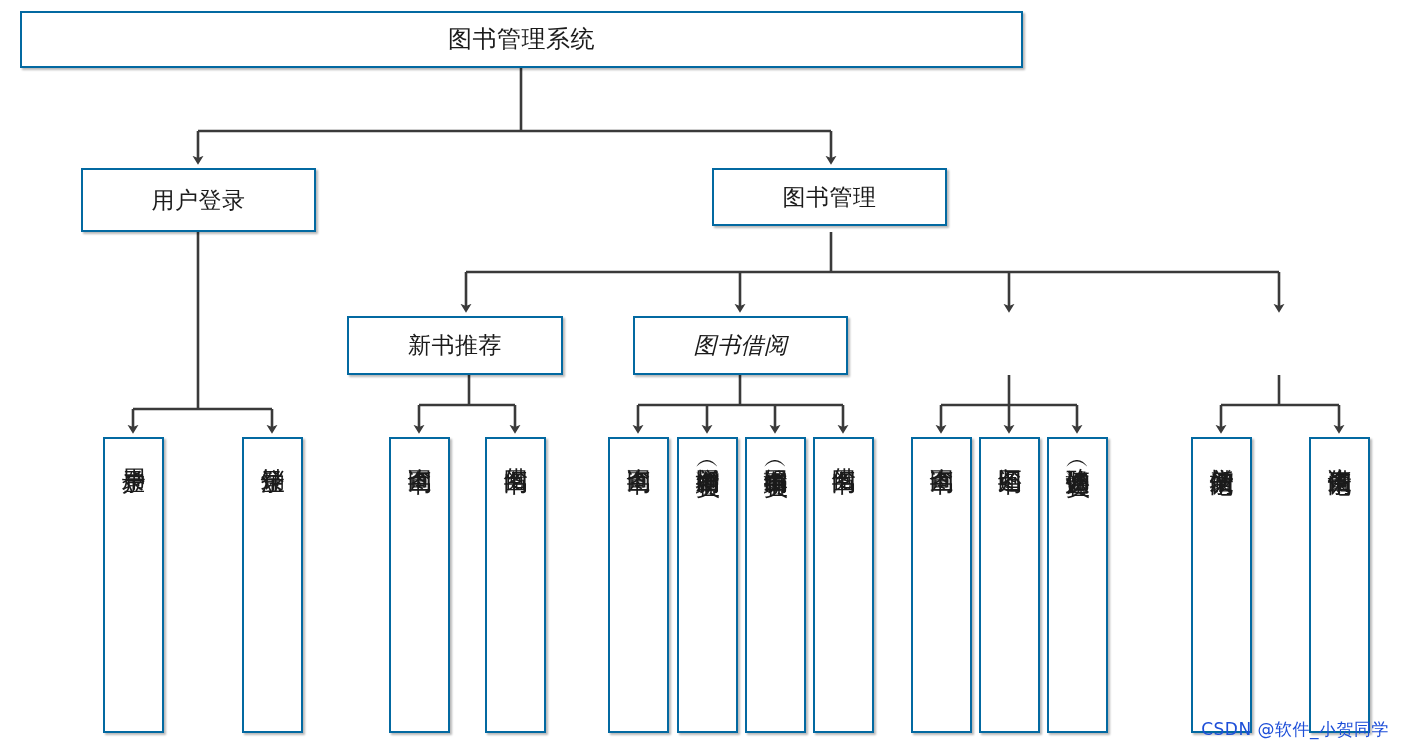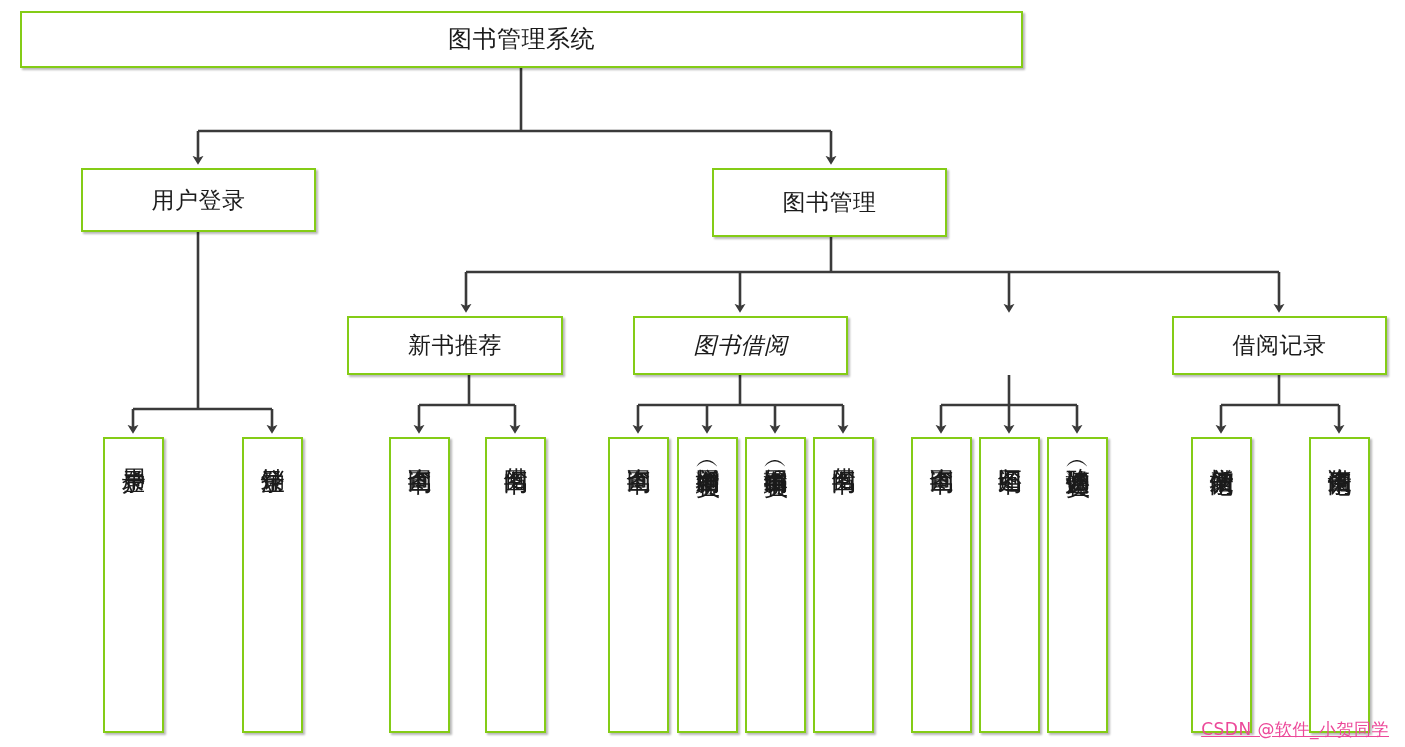--- a/index.html
+++ b/index.html
@@ -23,21 +23,21 @@
     left: 0;
     top: 0;
     width: 1405px;
     height: 747px;
     pointer-events: none;
   }
   .node {
     position: absolute;
     box-sizing: border-box;
     background: #ffffff;
-    border: 2px solid #84cc16;
+    border: 2px solid #0369a1;
     box-shadow: 2px 2px 2px rgba(0,0,0,0.28);
     display: flex;
     align-items: center;
     justify-content: center;
     color: #1b1b1b;
   }
   .node .label {
     display: block;
     text-align: center;
     line-height: 1.15;
@@ -61,25 +61,24 @@
     font-size: 24px;
     line-height: 1.02;
     letter-spacing: 1px;
     white-space: pre;
   }
   .watermark {
     position: absolute;
     right: 16px;
     bottom: 6px;
     font-size: 17px;
-    color: #ec4899;
+    color: #1d4ed8;
     letter-spacing: 0.5px;
     user-select: none;
     pointer-events: none;
-    text-decoration: underline;
   }
 </style>
 </head>
 <body>
 
 <div id="canvas">
 
   <svg class="wires" viewBox="0 0 1405 747">
     <defs>
       <marker id="arrow" markerWidth="12" markerHeight="12" refX="4.2" refY="6" orient="auto" markerUnits="userSpaceOnUse">
@@ -130,32 +129,29 @@
     </g>
   </svg>
 
   <div class="node root horiz" style="left:20px; top:11px; width:1003px; height:57px;">
     <span class="label">图书管理系统</span>
   </div>
 
   <div class="node horiz" style="left:81px; top:168px; width:235px; height:64px;">
     <span class="label">用户登录</span>
   </div>
-  <div class="node horiz" style="left:712px; top:168px; width:235px; height:69px;">
+  <div class="node horiz" style="left:712px; top:168px; width:235px; height:58px;">
     <span class="label">图书管理</span>
   </div>
 
   <div class="node horiz" style="left:347px; top:316px; width:216px; height:59px;">
     <span class="label">新书推荐</span>
   </div>
   <div class="node horiz" style="left:633px; top:316px; width:215px; height:59px;font-style:italic;">
     <span class="label">图书借阅</span>
-  </div>
-  <div class="node horiz" style="left:1172px; top:316px; width:215px; height:59px;">
-    <span class="label">借阅记录</span>
   </div>
 
   <div class="node vert" style="left:103px; top:437px; width:61px; height:296px;">
     <span class="label">用户登录</span>
   </div>
   <div class="node vert" style="left:242px; top:437px; width:61px; height:296px;">
     <span class="label">注销登录</span>
   </div>
 
   <div class="node vert" style="left:389px; top:437px; width:61px; height:296px;">

